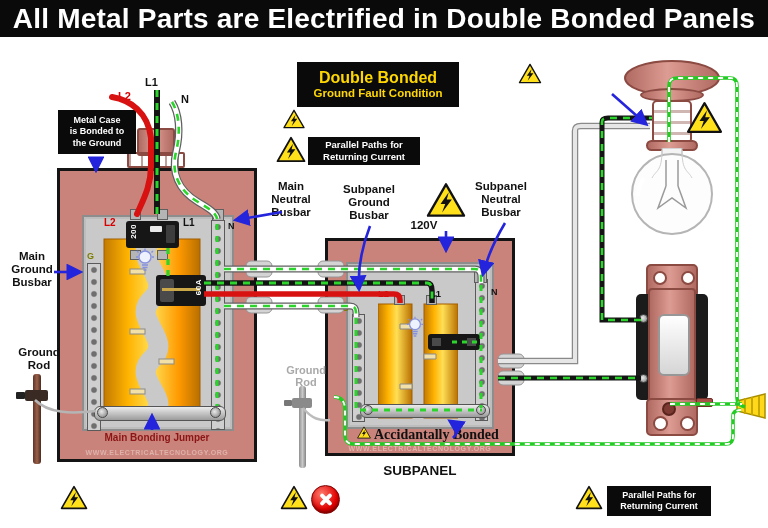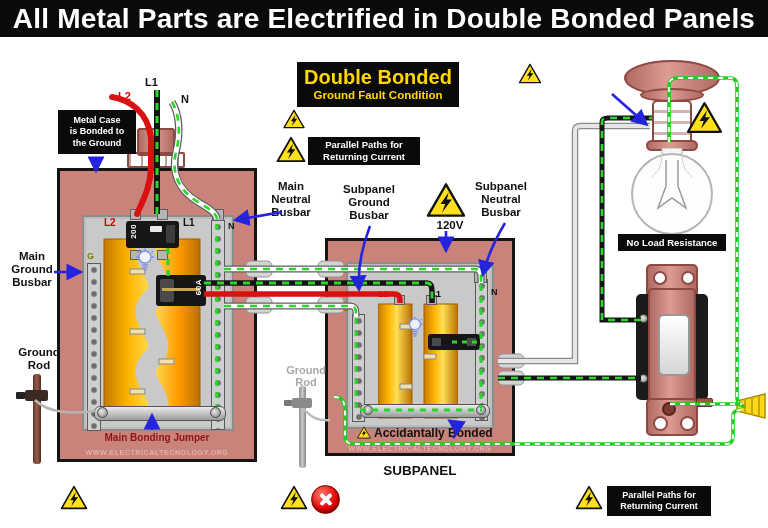--- a/index.html
+++ b/index.html
@@ -129,21 +129,21 @@
 Busbar</div>
   <div class="lbl" style="left:8px;top:346px;width:62px;font-size:11.5px;">Ground
 Rod</div>
 
   <div class="abs" style="left:33px;top:374px;width:8px;height:90px;border-radius:3px;
               background:linear-gradient(90deg,#5e3328,#9a6048,#4e2a20);"></div>
   <div class="abs" style="left:25px;top:390px;width:23px;height:11px;background:#3a2a24;border-radius:2px;"></div>
   <div class="abs" style="left:16px;top:392px;width:9px;height:7px;background:#222;border-radius:1px;"></div>
 
   <div class="blackbox" style="left:297px;top:62px;width:162px;height:45px;flex-direction:column;">
-    <div style="color:#ffd700;font-size:20px;line-height:1.15;">Double Bonded</div>
+    <div style="color:#ffd700;font-size:16px;line-height:1.15;">Double Bonded</div>
     <div style="color:#ffd700;font-size:11.5px;line-height:1.15;">Ground Fault Condition</div>
   </div>
   <div class="icon-holder abs" style="left:283px;top:109px;width:22px;height:20px;">
       <svg viewBox="0 0 100 92">
         <polygon points="50,6 96,86 4,86" fill="#ffe01a" stroke="#111" stroke-width="6" stroke-linejoin="round"></polygon>
         <path d="M57,26 L36,56 L48,56 L40,78 L65,45 L52,45 Z" fill="#111"></path>
       </svg>
     </div>
   <div class="icon-holder abs" style="left:276px;top:136px;width:30px;height:27px;">
       <svg viewBox="0 0 100 92">
@@ -159,21 +159,21 @@
 Busbar</div>
   <div class="lbl" style="left:336px;top:183px;width:66px;font-size:11.5px;">Subpanel
 Ground
 Busbar</div>
   <div class="icon-holder abs" style="left:426px;top:182px;width:40px;height:36px;">
       <svg viewBox="0 0 100 92">
         <polygon points="50,6 96,86 4,86" fill="#ffe01a" stroke="#111" stroke-width="6" stroke-linejoin="round"></polygon>
         <path d="M57,26 L36,56 L48,56 L40,78 L65,45 L52,45 Z" fill="#111"></path>
       </svg>
     </div>
-  <div class="lbl" style="left:428px;top:219px;width:44px;font-size:11.5px;">120V</div>
+  <div class="lbl" style="left:402px;top:219px;width:44px;font-size:11.5px;">120V</div>
   <div class="lbl" style="left:468px;top:180px;width:66px;font-size:11.5px;">Subpanel
 Neutral
 Busbar</div>
 
   <div class="panel" style="left:325px;top:238px;width:190px;height:218px;"></div>
   <div class="interior" style="left:346px;top:262px;width:148px;height:167px;"></div>
 
   <svg class="abs" style="left:378px;top:300px;width:80px;height:122px;" viewBox="0 0 80 122">
     <rect x="0" y="4" width="34" height="114" fill="url(#og2)" stroke="#a35f00"></rect>
     <rect x="46" y="4" width="34" height="114" fill="url(#og2)" stroke="#a35f00"></rect>
@@ -216,21 +216,21 @@
   <div class="lbl" style="left:430px;top:289px;font-size:9.5px;">L1</div>
   <div class="lbl" style="left:342px;top:304px;font-size:8.5px;color:#7c7c00;">G</div>
   <div class="lbl" style="left:491px;top:287px;font-size:9px;">N</div>
 
   <div class="icon-holder abs" style="left:357px;top:426px;width:14px;height:13px;">
       <svg viewBox="0 0 100 92">
         <polygon points="50,6 96,86 4,86" fill="#ffe01a" stroke="#111" stroke-width="6" stroke-linejoin="round"></polygon>
         <path d="M57,26 L36,56 L48,56 L40,78 L65,45 L52,45 Z" fill="#111"></path>
       </svg>
     </div>
-  <div class="lbl" style="left:374px;top:427px;font-size:12px;text-align:left;">Accidantally Bonded</div>
+  <div class="lbl" style="left:374px;top:427px;font-size:14px;text-align:left;font-family:Liberation Serif, serif;">Accidantally Bonded</div>
   <div class="watermark" style="left:330px;top:445px;width:180px;">WWW.ELECTRICALTECNOLOGY.ORG</div>
   <div class="lbl" style="left:355px;top:463px;width:130px;font-size:13.5px;">SUBPANEL</div>
 
   <div class="lbl" style="left:282px;top:364px;width:48px;font-size:11px;color:#a9a9a9;">Ground
 Rod</div>
   <div class="abs" style="left:299px;top:386px;width:7px;height:82px;border-radius:3px;
               background:linear-gradient(90deg,#8f8f8f,#c9c9c9,#858585);"></div>
   <div class="abs" style="left:292px;top:398px;width:20px;height:10px;background:#8a8a8a;border-radius:2px;"></div>
   <div class="abs" style="left:284px;top:400px;width:8px;height:6px;background:#777;border-radius:1px;"></div>
 
@@ -253,21 +253,20 @@
       </svg>
     </div>
 
   <svg class="abs" style="left:622px;top:148px;width:100px;height:88px;" viewBox="0 0 100 88">
     <rect x="40" y="0" width="20" height="14" fill="#f4f4f4" stroke="#b5b5b5"></rect>
     <circle cx="50" cy="46" r="40" fill="#fdfdfd" stroke="#b5b5b5" stroke-width="2"></circle>
     <path d="M40,2 C40,24 34,22 30,30 M60,2 C60,24 66,22 70,30" stroke="#cfcfcf" fill="none"></path>
     <path d="M44,12 V38 M56,12 V38 M44,38 L36,60 L50,50 L64,60 L56,38" stroke="#9a9a9a" stroke-width="1.5" fill="none"></path>
     <path d="M22,30 a34,34 0 0 0 -6,18" stroke="#ffffff" stroke-width="4" fill="none" opacity="0.8"></path>
   </svg>
-  <div class="blackbox" style="left:618px;top:234px;width:108px;height:17px;font-size:9.5px;">No Load Resistance</div>
 
   <div class="abs" style="left:636px;top:264px;width:72px;height:172px;">
     <div class="abs salmonpart" style="left:10px;top:0;width:52px;height:34px;border-radius:5px;"></div>
     <div class="abs" style="left:17px;top:7px;width:10px;height:10px;border-radius:50%;background:#fff;border:2px solid #8b4a42;"></div>
     <div class="abs" style="left:45px;top:7px;width:10px;height:10px;border-radius:50%;background:#fff;border:2px solid #8b4a42;"></div>
     <div class="abs" style="left:0;top:30px;width:72px;height:106px;background:#1b1b1b;border-radius:5px;"></div>
     <div class="abs salmonpart" style="left:12px;top:24px;width:48px;height:118px;border-radius:4px;"></div>
     <div class="abs" style="left:22px;top:50px;width:28px;height:58px;border-radius:6px;
          background:linear-gradient(#ffffff,#d5d5d5);border:2px solid #979797;"></div>
     <div class="screw" style="left:3px;top:50px;width:9px;height:9px;"></div>

